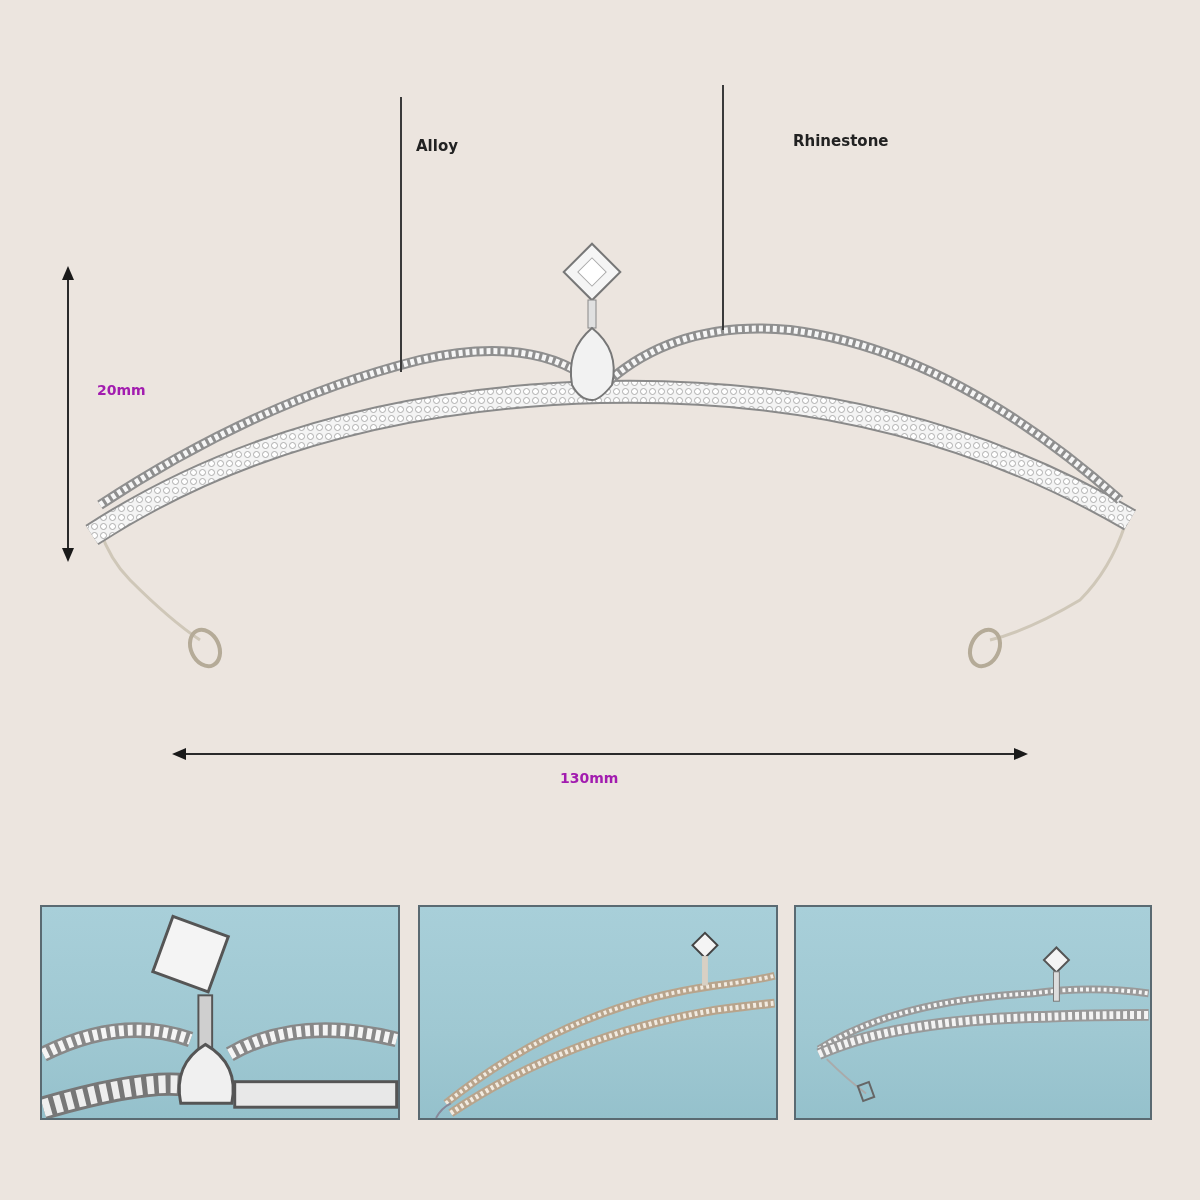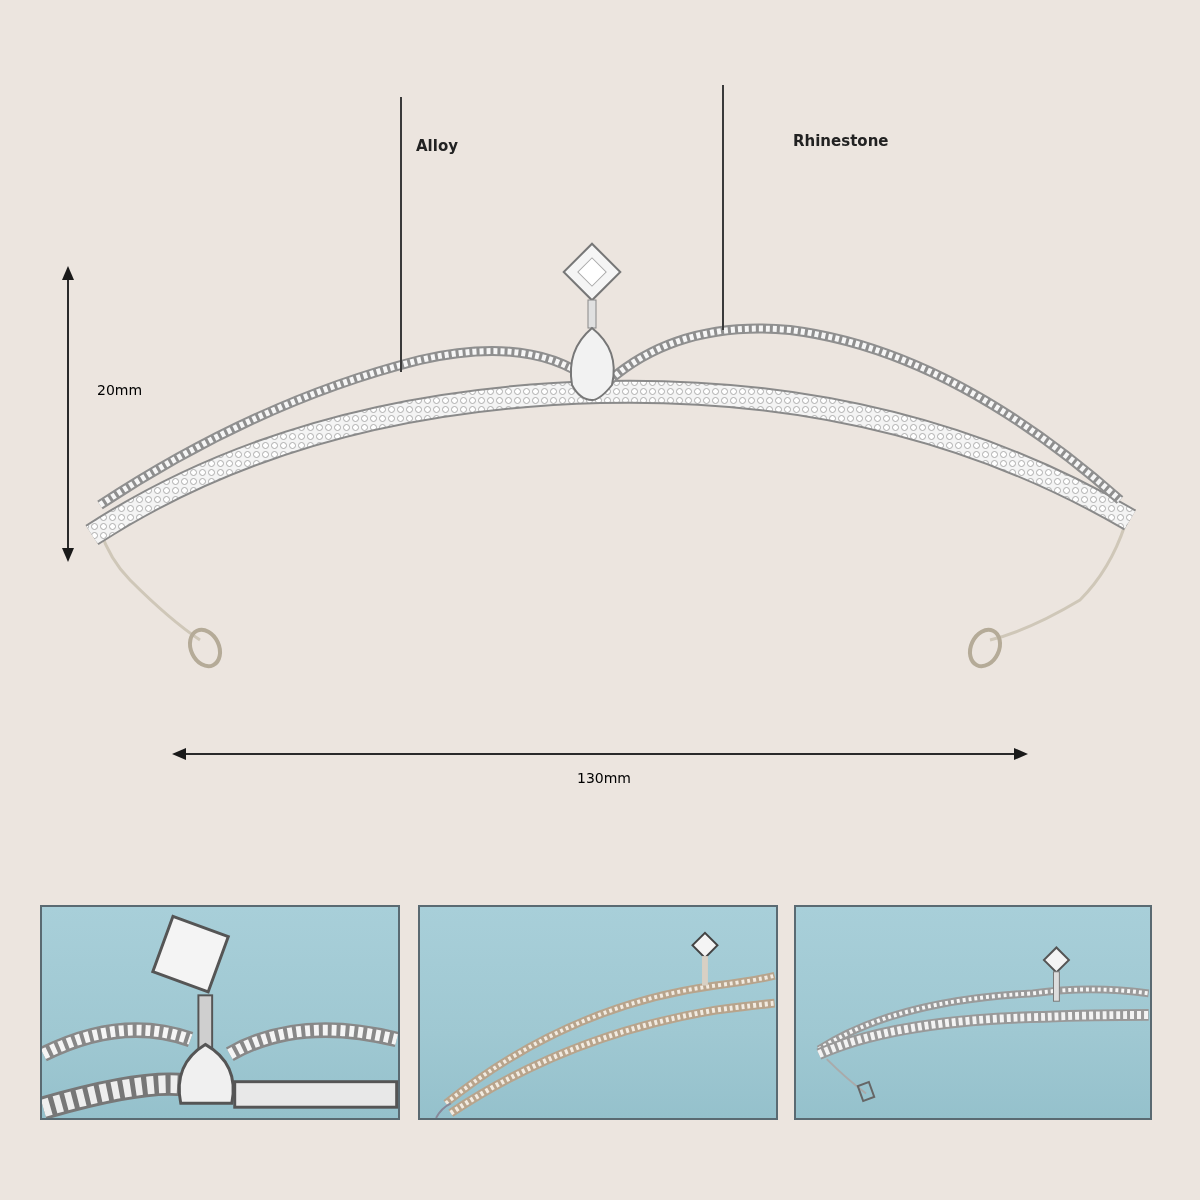--- a/index.html
+++ b/index.html
@@ -7,21 +7,21 @@
       width: 1200px; height: 1200px; overflow: hidden;
       background: #ece5df;
       font-family: "DejaVu Sans", sans-serif;
       position: relative;
     }
     .abs { position: absolute; }
     .spec-block { right: 48px; top: 84px; text-align: right; }
     .spec-line { font-size: 24px; font-weight: bold; color: #1c1c1c; line-height: 47px; letter-spacing: 0.2px; }
     .callout-label { font-size: 15px; color: #222; font-weight: bold; text-align: right; }
     .leader { width: 2px; background: #3a3a3a; }
-    .dim-label { font-size: 14px; color: #000000; font-weight: normal; }
+    .dim-label { font-size: 14px; color: #a21caf; font-weight: bold; }
     .tiara-svg { left: 0; top: 0; }
     .thumb {
       top: 905px; height: 215px; border: 2px solid #5a6a72;
       background: linear-gradient(180deg, #a8cfd9 0%, #9fc8d2 60%, #95c1cc 100%);
       overflow: hidden; box-sizing: border-box;
     }
     .thumb svg { width: 100%; height: 100%; display: block; }
   </style>
 </head>
 <body>
@@ -67,21 +67,21 @@
   <polygon points="10,0 4,14 16,14" fill="#1a1a1a"></polygon>
   <polygon points="10,296 4,282 16,282" fill="#1a1a1a"></polygon>
 </svg>
 <div class="abs dim-label" style="left:97px; top:382px;">20mm</div>
 
 <svg class="abs" style="left:172px; top:744px;" width="856" height="20" viewBox="0 0 856 20">
   <line x1="8" y1="10" x2="848" y2="10" stroke="#2a2a2a" stroke-width="2"></line>
   <polygon points="0,10 14,4 14,16" fill="#1a1a1a"></polygon>
   <polygon points="856,10 842,4 842,16" fill="#1a1a1a"></polygon>
 </svg>
-<div class="abs dim-label" style="left:577px; top:770px;">130mm</div>
+<div class="abs dim-label" style="left:560px; top:770px;">130mm</div>
 
 <div class="abs thumb" style="left:40px; width:360px;">
   <svg viewBox="0 0 360 215">
     <path d="M0 150 Q80 110 150 135" stroke="#888" stroke-width="16" fill="none"></path>
     <path d="M0 150 Q80 110 150 135" stroke="#f5f5f5" stroke-width="11" fill="none" stroke-dasharray="5 4"></path>
     <path d="M190 150 Q260 110 360 135" stroke="#888" stroke-width="16" fill="none"></path>
     <path d="M190 150 Q260 110 360 135" stroke="#f5f5f5" stroke-width="11" fill="none" stroke-dasharray="5 4"></path>
     <path d="M0 205 Q120 170 160 185" stroke="#777" stroke-width="24" fill="none"></path>
     <path d="M0 205 Q120 170 160 185" stroke="#eee" stroke-width="18" fill="none" stroke-dasharray="7 5"></path>
     <rect x="195" y="178" width="165" height="26" fill="#e8e8e8" stroke="#555" stroke-width="3"></rect>

